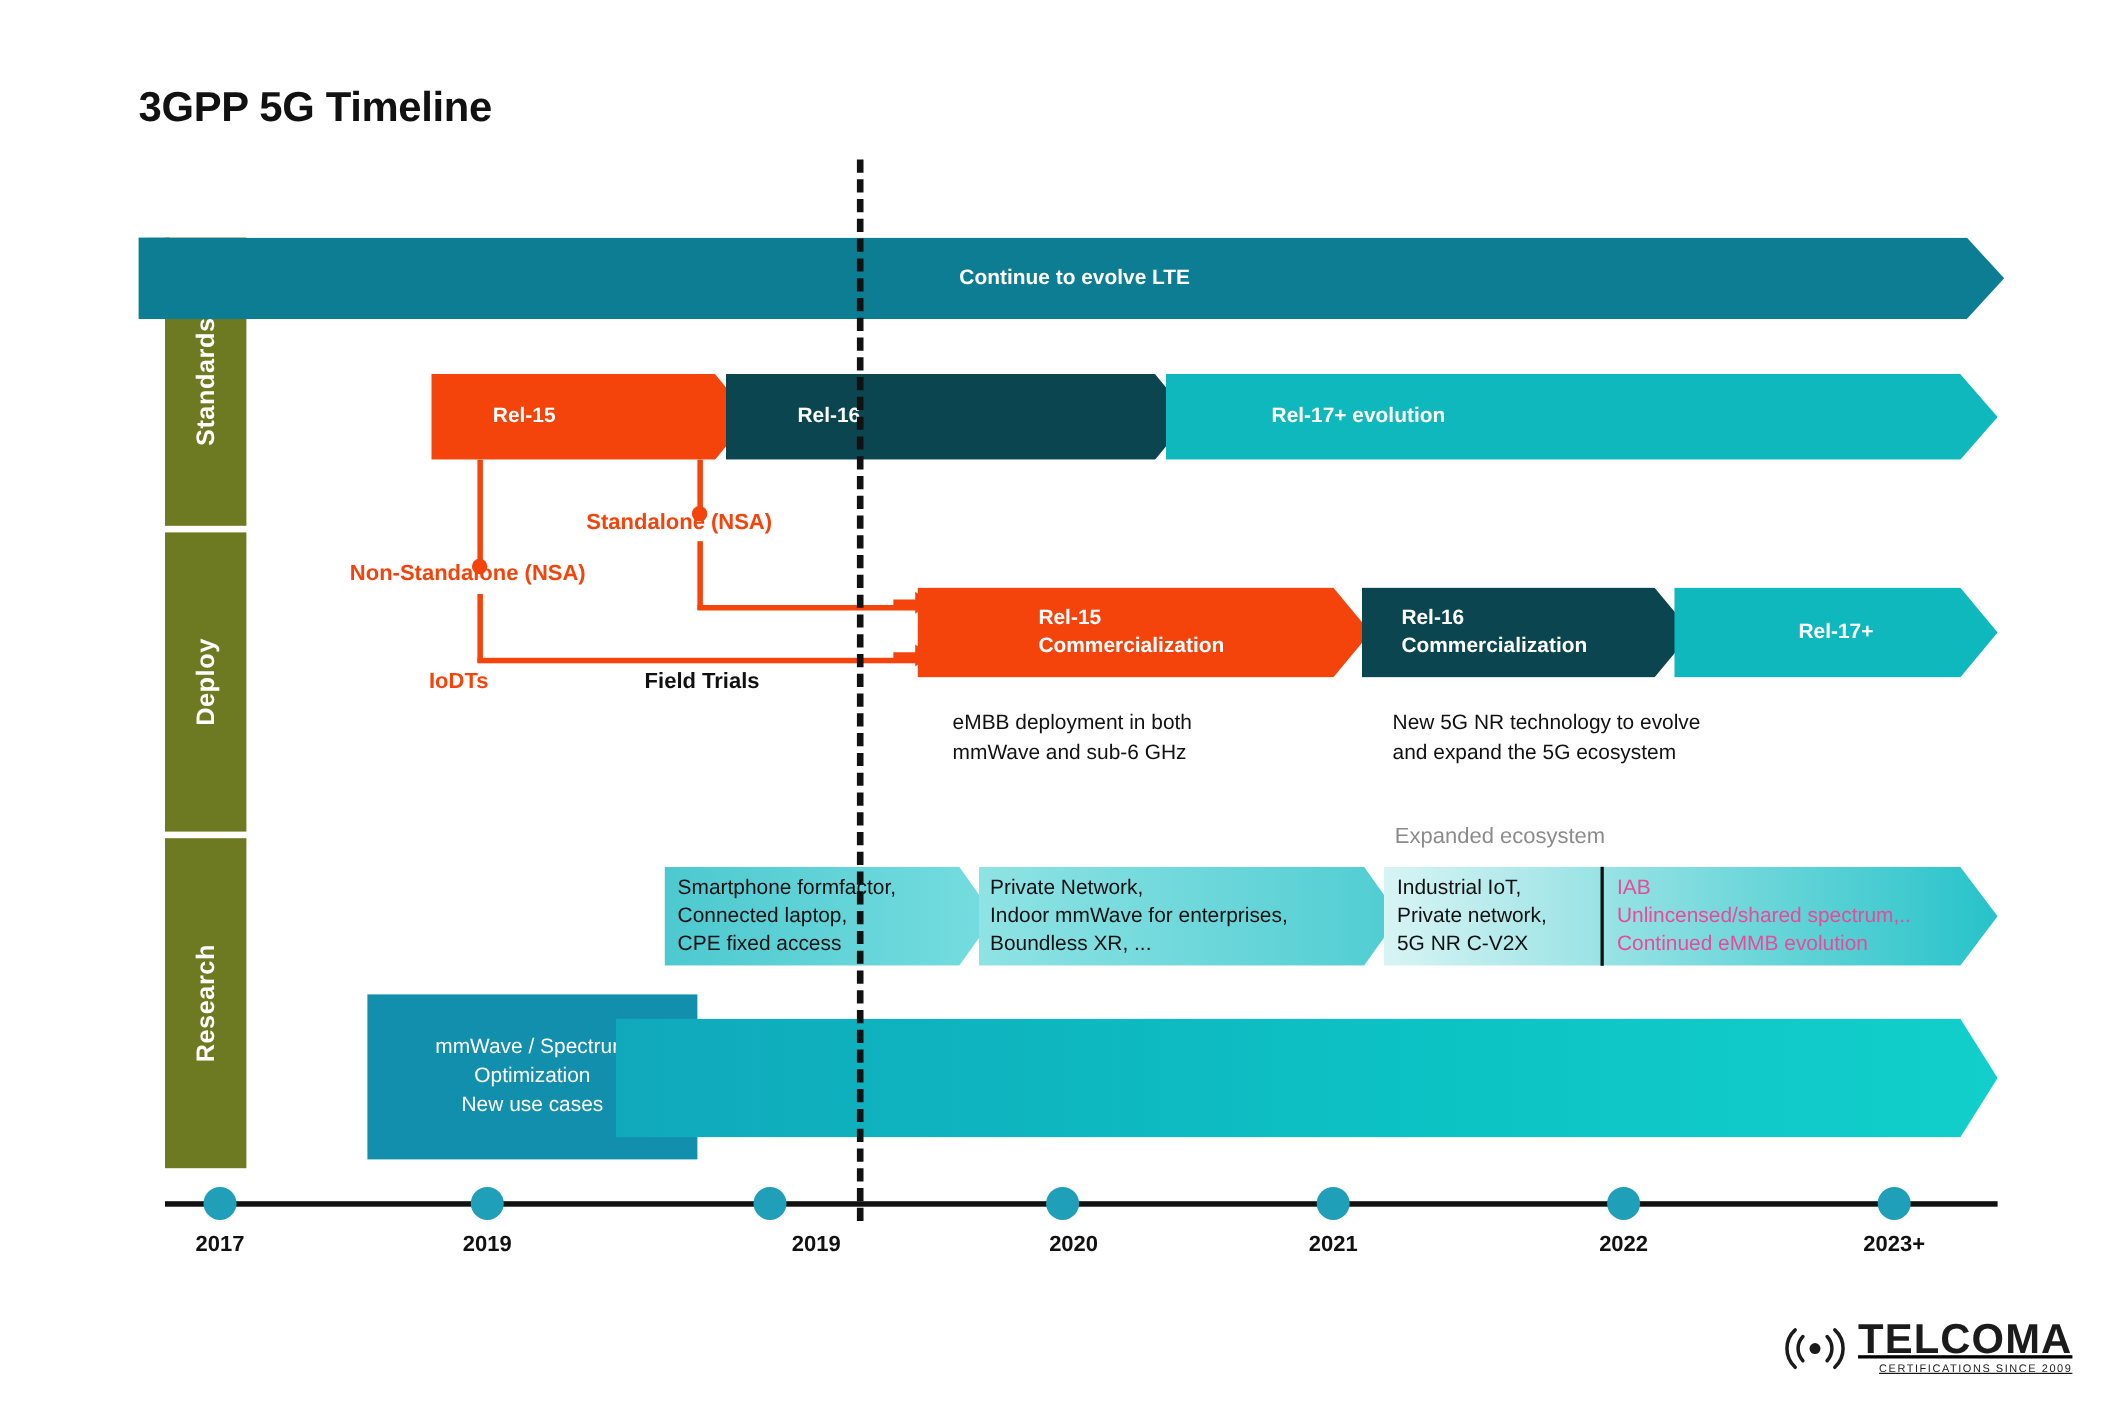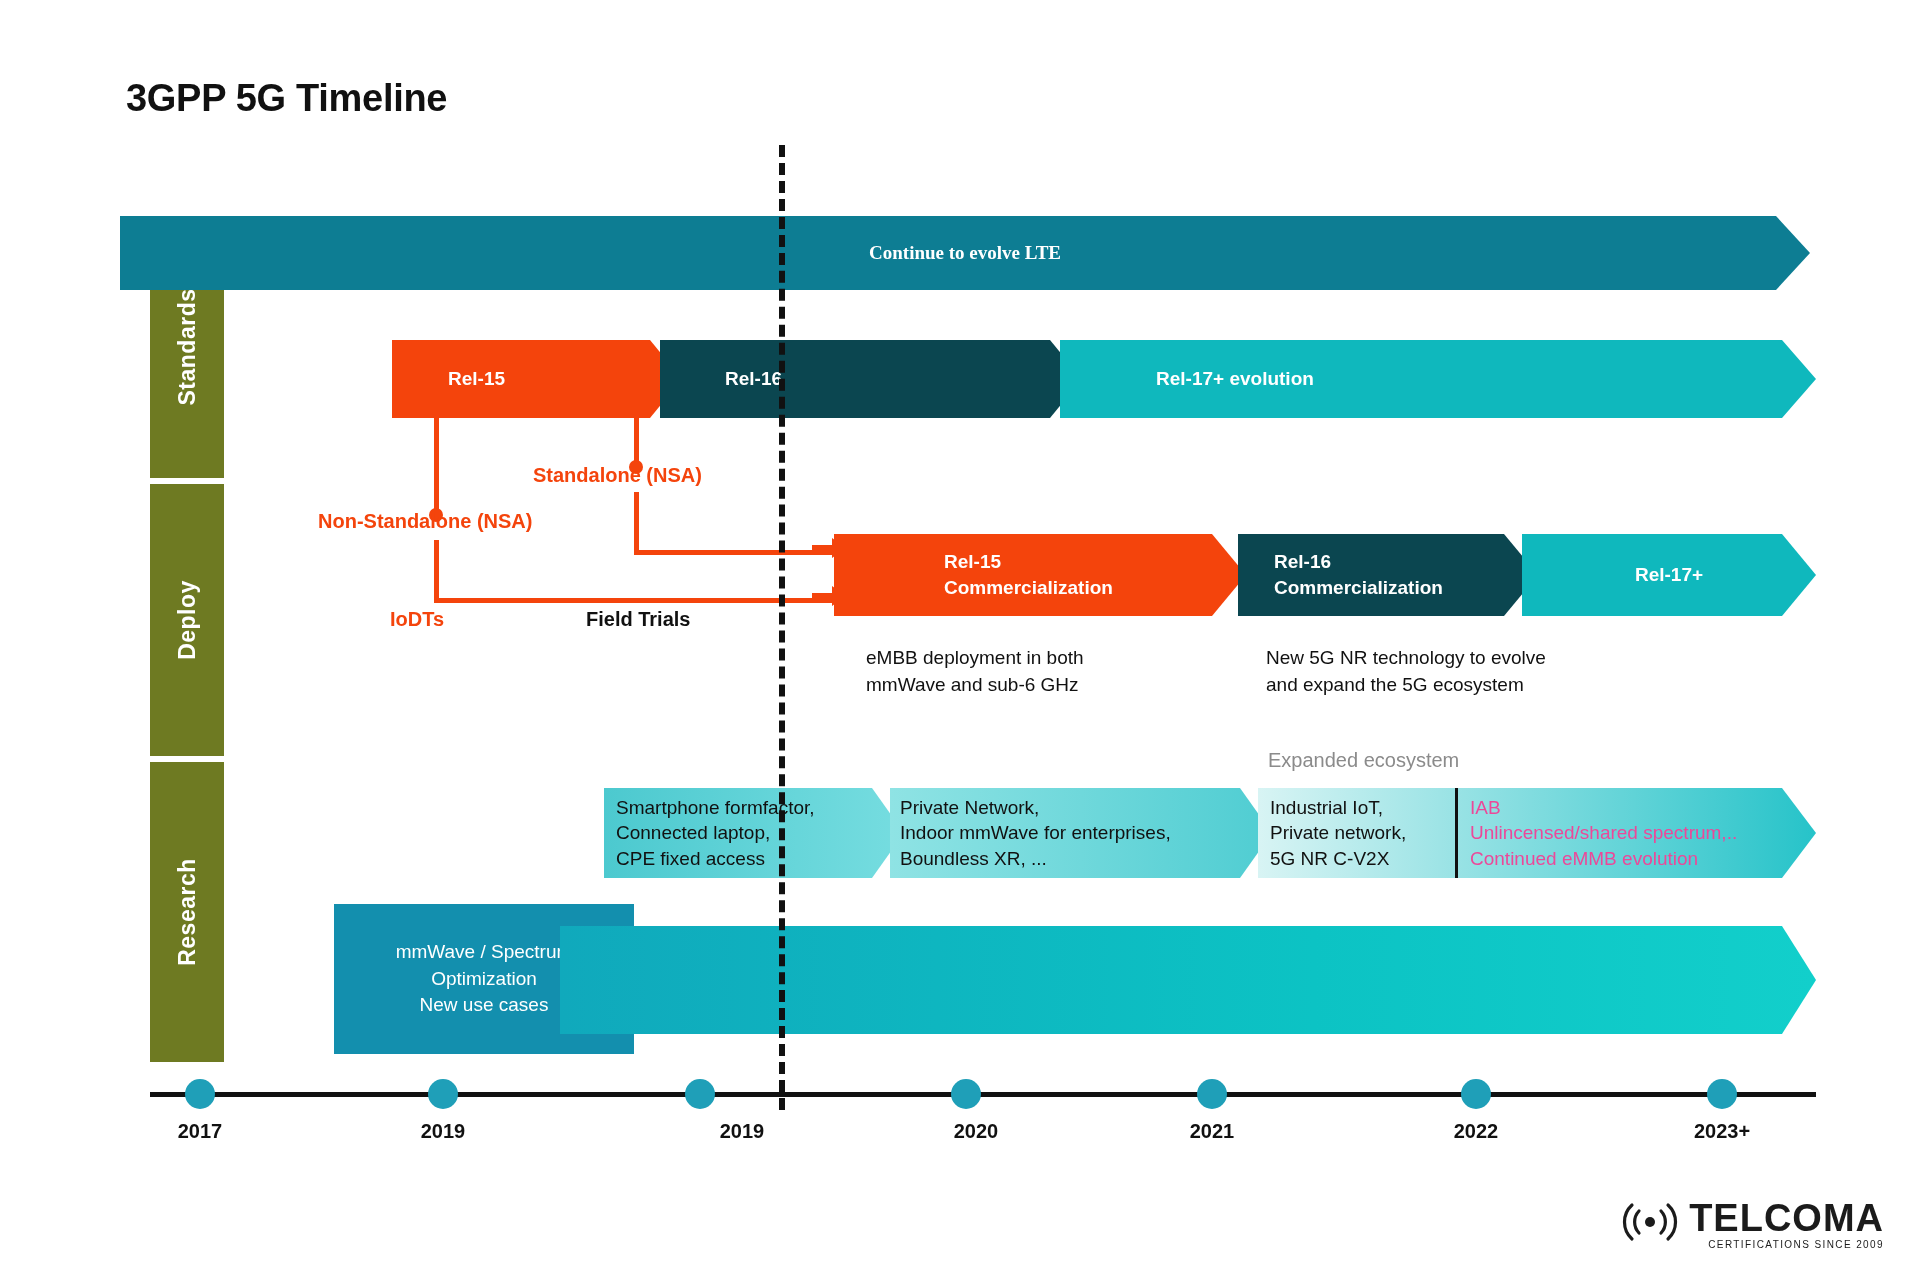--- a/index.html
+++ b/index.html
@@ -51,25 +51,25 @@
   .chev{
     position:absolute;
     display:flex;align-items:center;
     box-sizing:border-box;
     color:#ffffff;
   }
   .chev .txt{position:relative;z-index:2;}
 
   
   .bar-lte{
-    left:120px;top:216px;width:1690px;height:74px;
+    left:132px;top:216px;width:1690px;height:74px;
     background:#0d7d93;
     clip-path:polygon(0 0, calc(100% - 34px) 0, 100% 50%, calc(100% - 34px) 100%, 0 100%);
     justify-content:center;
-    font-size:19px;font-weight:bold;font-family:Liberation Serif, serif;
+    font-size:19px;font-weight:bold;
   }
   .bar-r15{
     left:392px;top:340px;width:290px;height:78px;
     background:#f4440c;
     clip-path:polygon(0 0, calc(100% - 32px) 0, 100% 50%, calc(100% - 32px) 100%, 0 100%);
     padding-left:56px;font-size:19px;font-weight:bold;
   }
   .bar-r16{
     left:660px;top:340px;width:422px;height:78px;
     background:#0b4650;
@@ -168,21 +168,21 @@
   .tick{
     position:absolute;width:30px;height:30px;border-radius:50%;
     background:#1f9fb8;top:1079px;
   }
   .tick-lbl{
     position:absolute;top:1120px;font-size:20px;font-weight:bold;color:#111111;
     transform:translateX(-50%);white-space:nowrap;
   }
 
   
-  .logo{position:absolute;right:36px;bottom:30px;display:flex;gap:10px;}
+  .logo{position:absolute;right:36px;bottom:30px;display:flex;align-items:center;gap:10px;text-decoration:underline;}
   .logo-txt{display:flex;flex-direction:column;align-items:flex-end;line-height:1;}
   .logo-main{font-size:38px;font-weight:bold;color:#1b1b1b;letter-spacing:1px;}
   .logo-sub{font-size:10px;color:#1b1b1b;letter-spacing:1.4px;margin-top:3px;}
 </style>
 </head>
 <body>
 
 <div id="stage">
 
   <div class="page-title">3GPP 5G Timeline</div>

